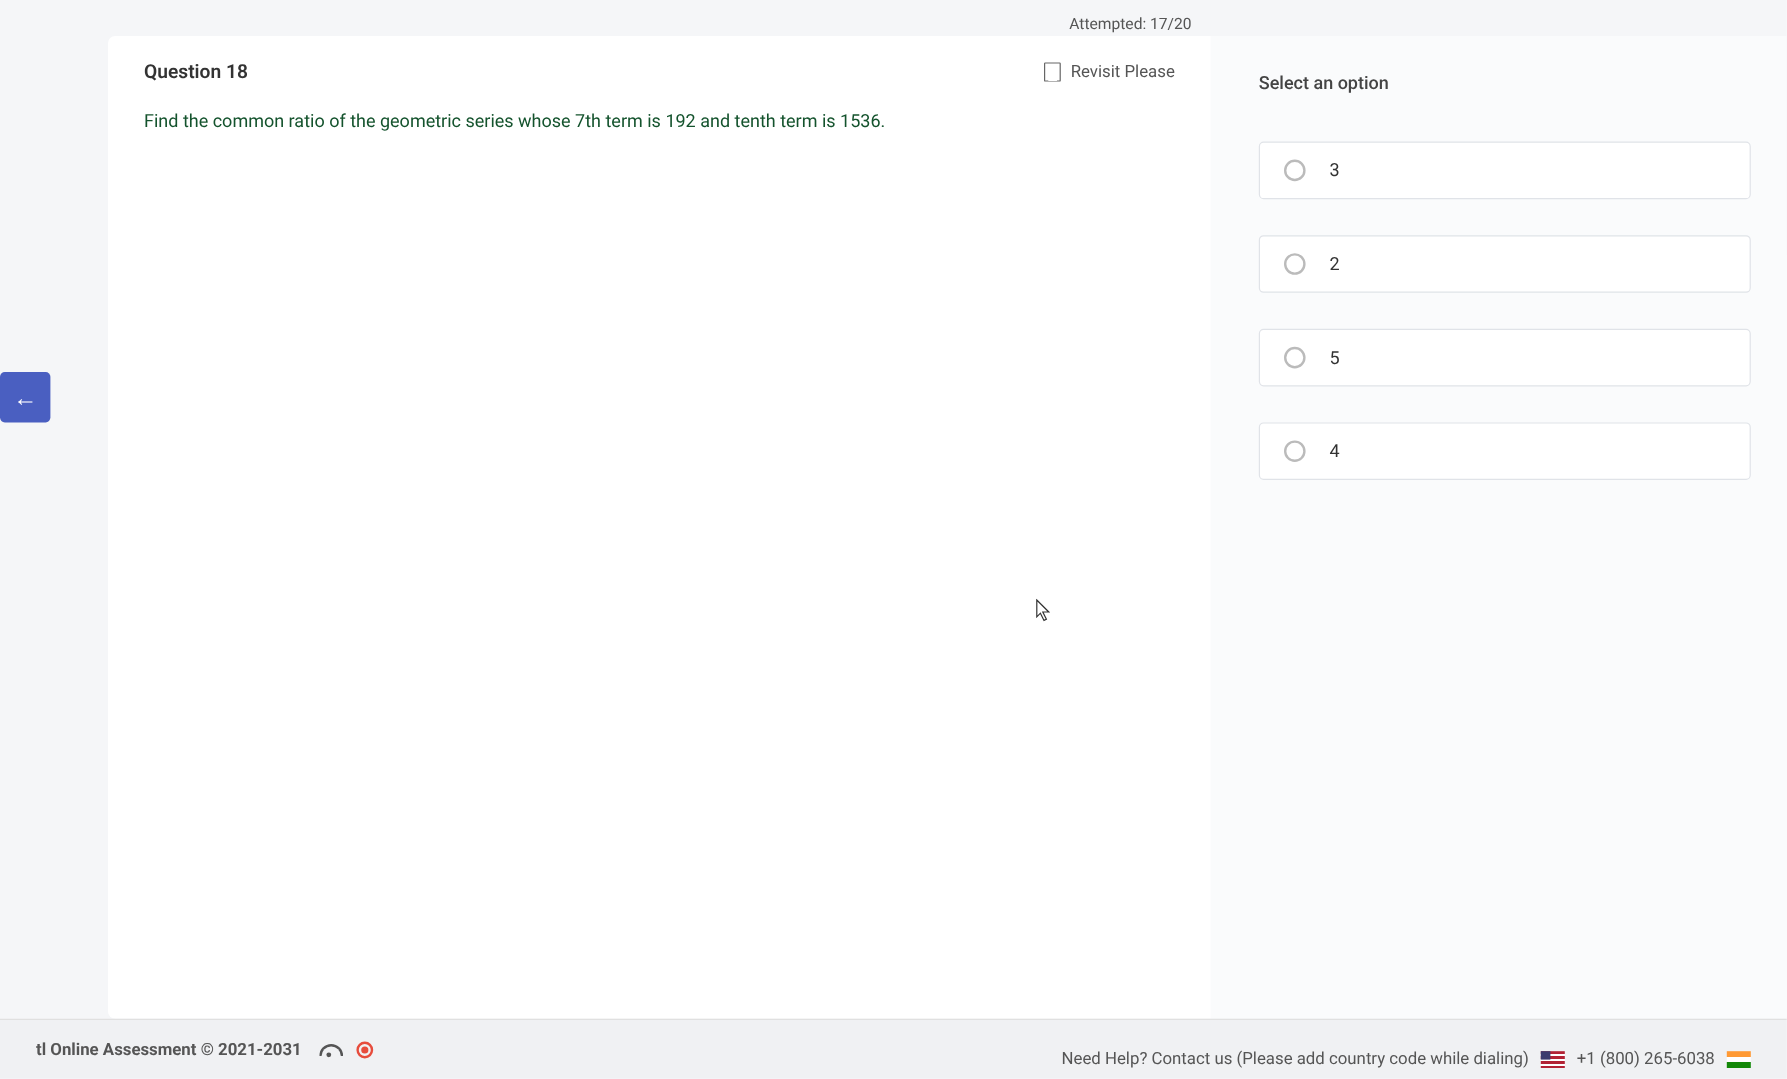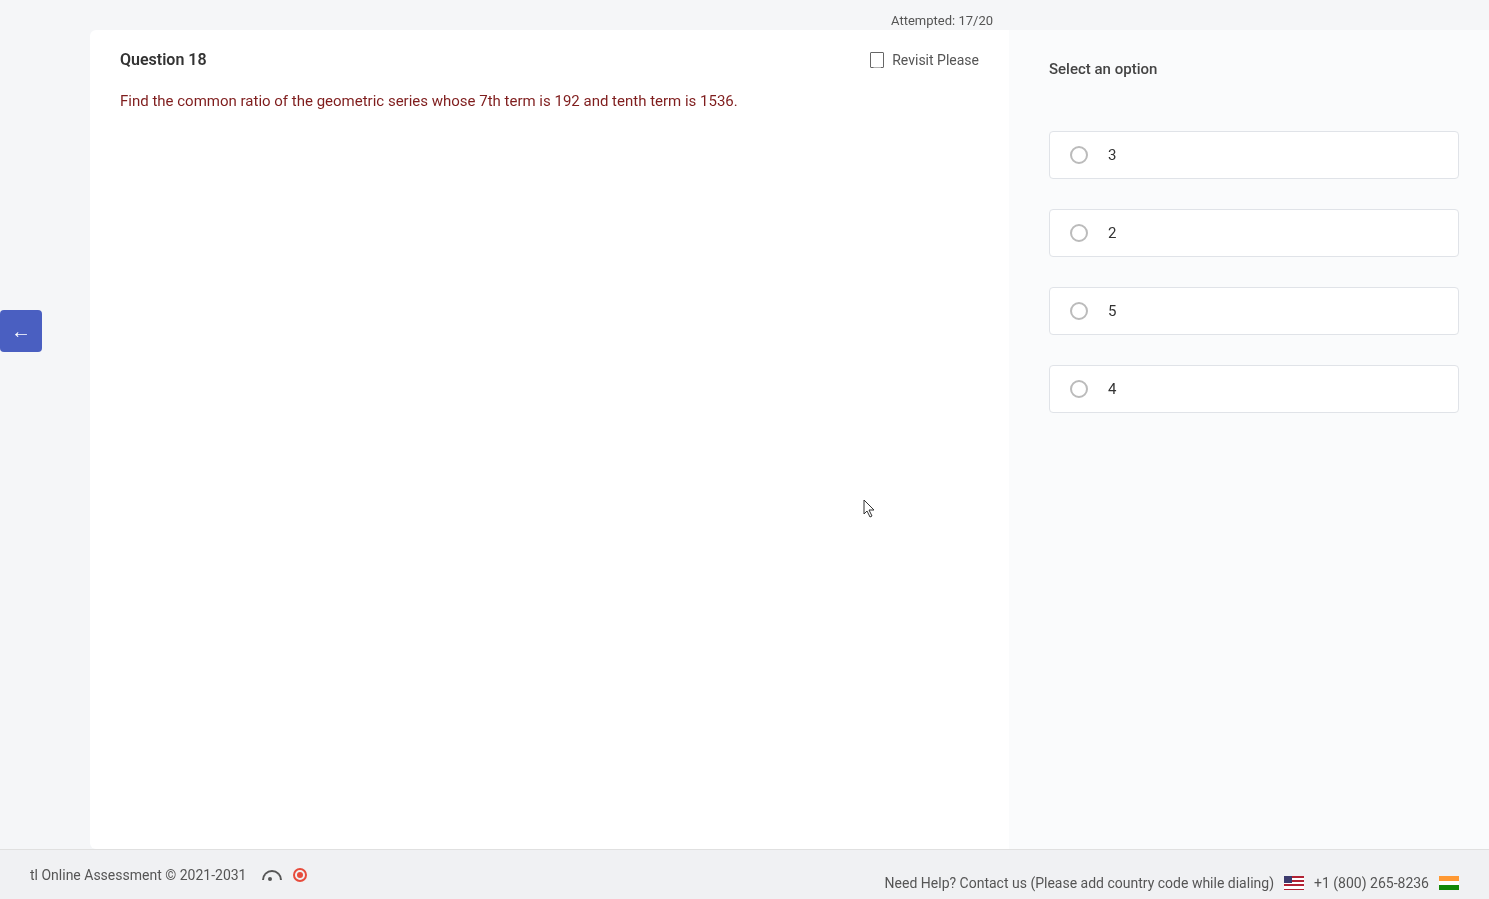--- a/index.html
+++ b/index.html
@@ -74,33 +74,33 @@
       position: absolute;
       bottom: -1px;
       left: 2px;
       right: 2px;
       height: 5px;
       background: #fff;
       clip-path: polygon(0 100%, 50% 0, 100% 100%);
     }
     .question-text {
       font-size: 15px;
-      color: #7f1d1d;
+      color: #14532d;
       line-height: 1.6;
     }
     .options-panel {
       width: 480px;
       background: #fafbfc;
       padding: 30px 30px 30px 40px;
     }
     .options-title {
       font-size: 15px;
       font-weight: 500;
       color: #444;
-      margin-bottom: 53px;
+      margin-bottom: 40px;
     }
     .option-item {
       background: #fff;
       border: 1px solid #e0e3e8;
       border-radius: 4px;
       padding: 14px 20px;
       margin-bottom: 30px;
       display: flex;
       align-items: center;
       gap: 20px;
@@ -144,20 +144,21 @@
       align-items: center;
       justify-content: space-between;
       padding: 0 30px;
       font-size: 14px;
       color: #555;
     }
     .footer-left {
       display: flex;
       align-items: center;
       gap: 15px;
+      font-weight: bold;
     }
     .footer-right {
       display: flex;
       align-items: center;
       gap: 10px;
       margin-top: 16px;
     }
     .wifi-icon {
       display: inline-block;
       width: 16px;
@@ -278,20 +279,20 @@
 
 <div class="footer">
   <div class="footer-left">
     <span>tl Online Assessment © 2021-2031</span>
     <span class="wifi-icon"></span>
     <span class="rec-icon"></span>
   </div>
   <div class="footer-right">
     <span>Need Help? Contact us (Please add country code while dialing)</span>
     <span class="flag-us"></span>
-    <span>+1 (800) 265-8236</span>
+    <span>+1 (800) 265-6038</span>
     <span class="flag-in"></span>
   </div>
 </div>
 
 <svg class="cursor-pointer" width="16" height="20" viewBox="0 0 16 20">
   <path d="M 1 1 L 1 15 L 4 12 L 7 18 L 9 17 L 6 11 L 11 11 Z" fill="#fff" stroke="#333" stroke-width="1"></path>
 </svg>
 
 </body></html>

